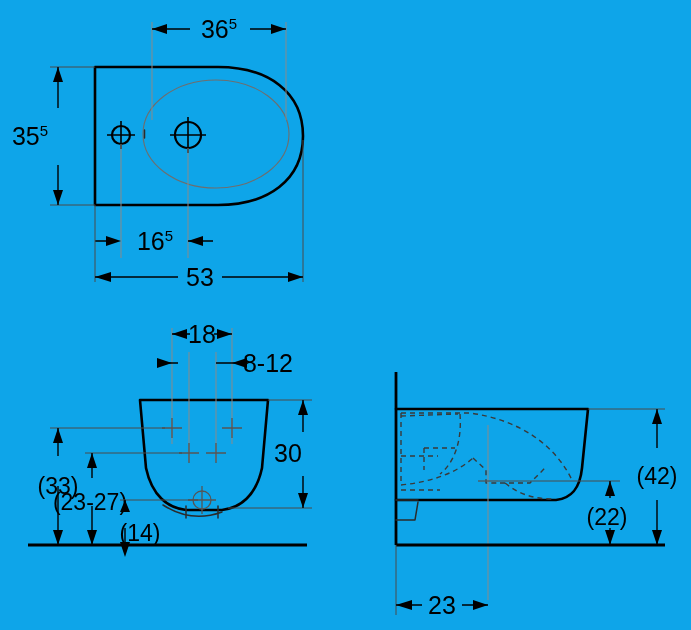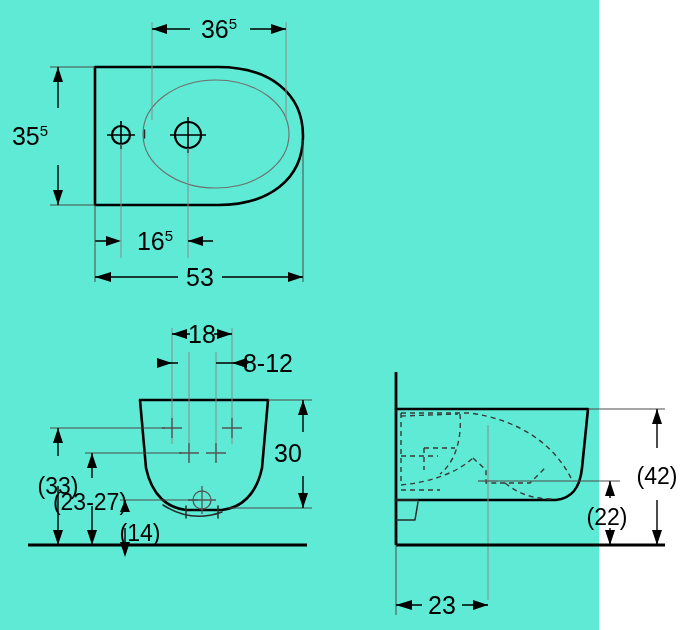--- a/index.html
+++ b/index.html
@@ -9,23 +9,23 @@
     background: #ffffff;
   }
   body {
     width: 691px;
     height: 630px;
     font-family: "Liberation Sans", sans-serif;
     overflow: hidden;
   }
   #drawing-root {
     position: relative;
-    width: 599px;
+    width: 691px;
     height: 630px;
-    background: #5eead4;
+    background: #0ea5e9;
   }
   svg#drawing {
     display: block;
     width: 691px;
     height: 630px;
   }
   .outline {
     fill: none;
     stroke: #000000;
     stroke-width: 2.6;

